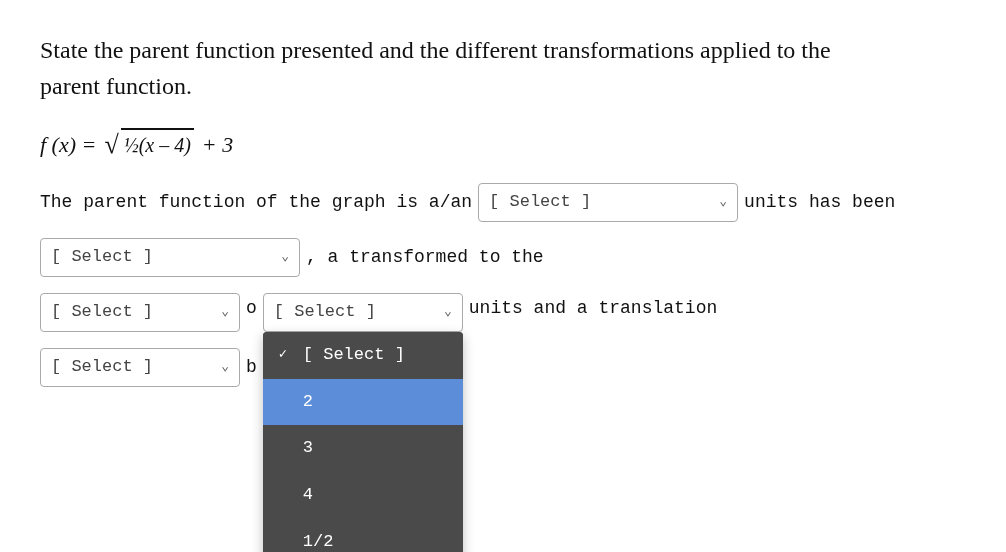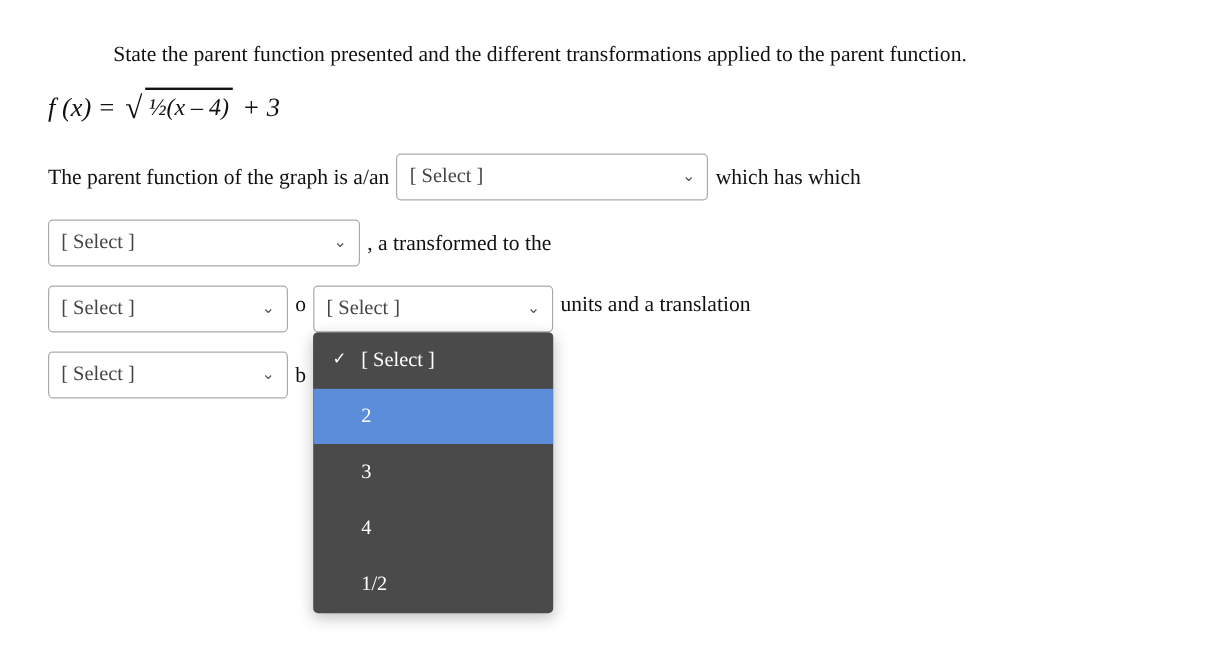--- a/index.html
+++ b/index.html
@@ -6,25 +6,24 @@
     body {
       background: #ffffff;
       font-family: Georgia, 'Times New Roman', serif;
       font-size: 18px;
       color: #111;
       padding: 32px 40px;
       width: 1006px;
       min-height: 552px;
     }
     .intro-text {
-      font-size: 18px;
+      font-size: 24px;
       line-height: 1.5;
-      margin-bottom: 14px;
+      margin-bottom: 24px;
       max-width: 820px;
-      text-align: center;
     }
     .formula {
       font-size: 22px;
       margin-bottom: 22px;
       font-style: italic;
     }
     .formula-inner {
       display: inline-flex;
       align-items: center;
       gap: 8px;
@@ -45,20 +44,21 @@
       font-size: 20px;
     }
     .line {
       display: flex;
       align-items: center;
       flex-wrap: wrap;
       gap: 6px;
       margin-bottom: 16px;
       font-size: 18px;
       line-height: 1.7;
+      font-family: Liberation Mono, monospace;
     }
     .select-box {
       display: inline-flex;
       align-items: center;
       border: 1.5px solid #aaa;
       border-radius: 4px;
       padding: 4px 10px;
       min-width: 180px;
       background: #fff;
       cursor: pointer;
@@ -128,21 +128,21 @@
     <span>+ 3</span>
   </span>
 </div>
 
 <div class="line">
   <span>The parent function of the graph is a/an</span>
   <div class="select-box select-box-wide">
     <span>[ Select ]</span>
     <span class="chevron">⌄</span>
   </div>
-  <span>which has which</span>
+  <span>units has been</span>
 </div>
 
 <div class="line">
   <div class="select-box select-box-wide">
     <span>[ Select ]</span>
     <span class="chevron">⌄</span>
   </div>
   <span>, a transformed to the</span>
 </div>
 

